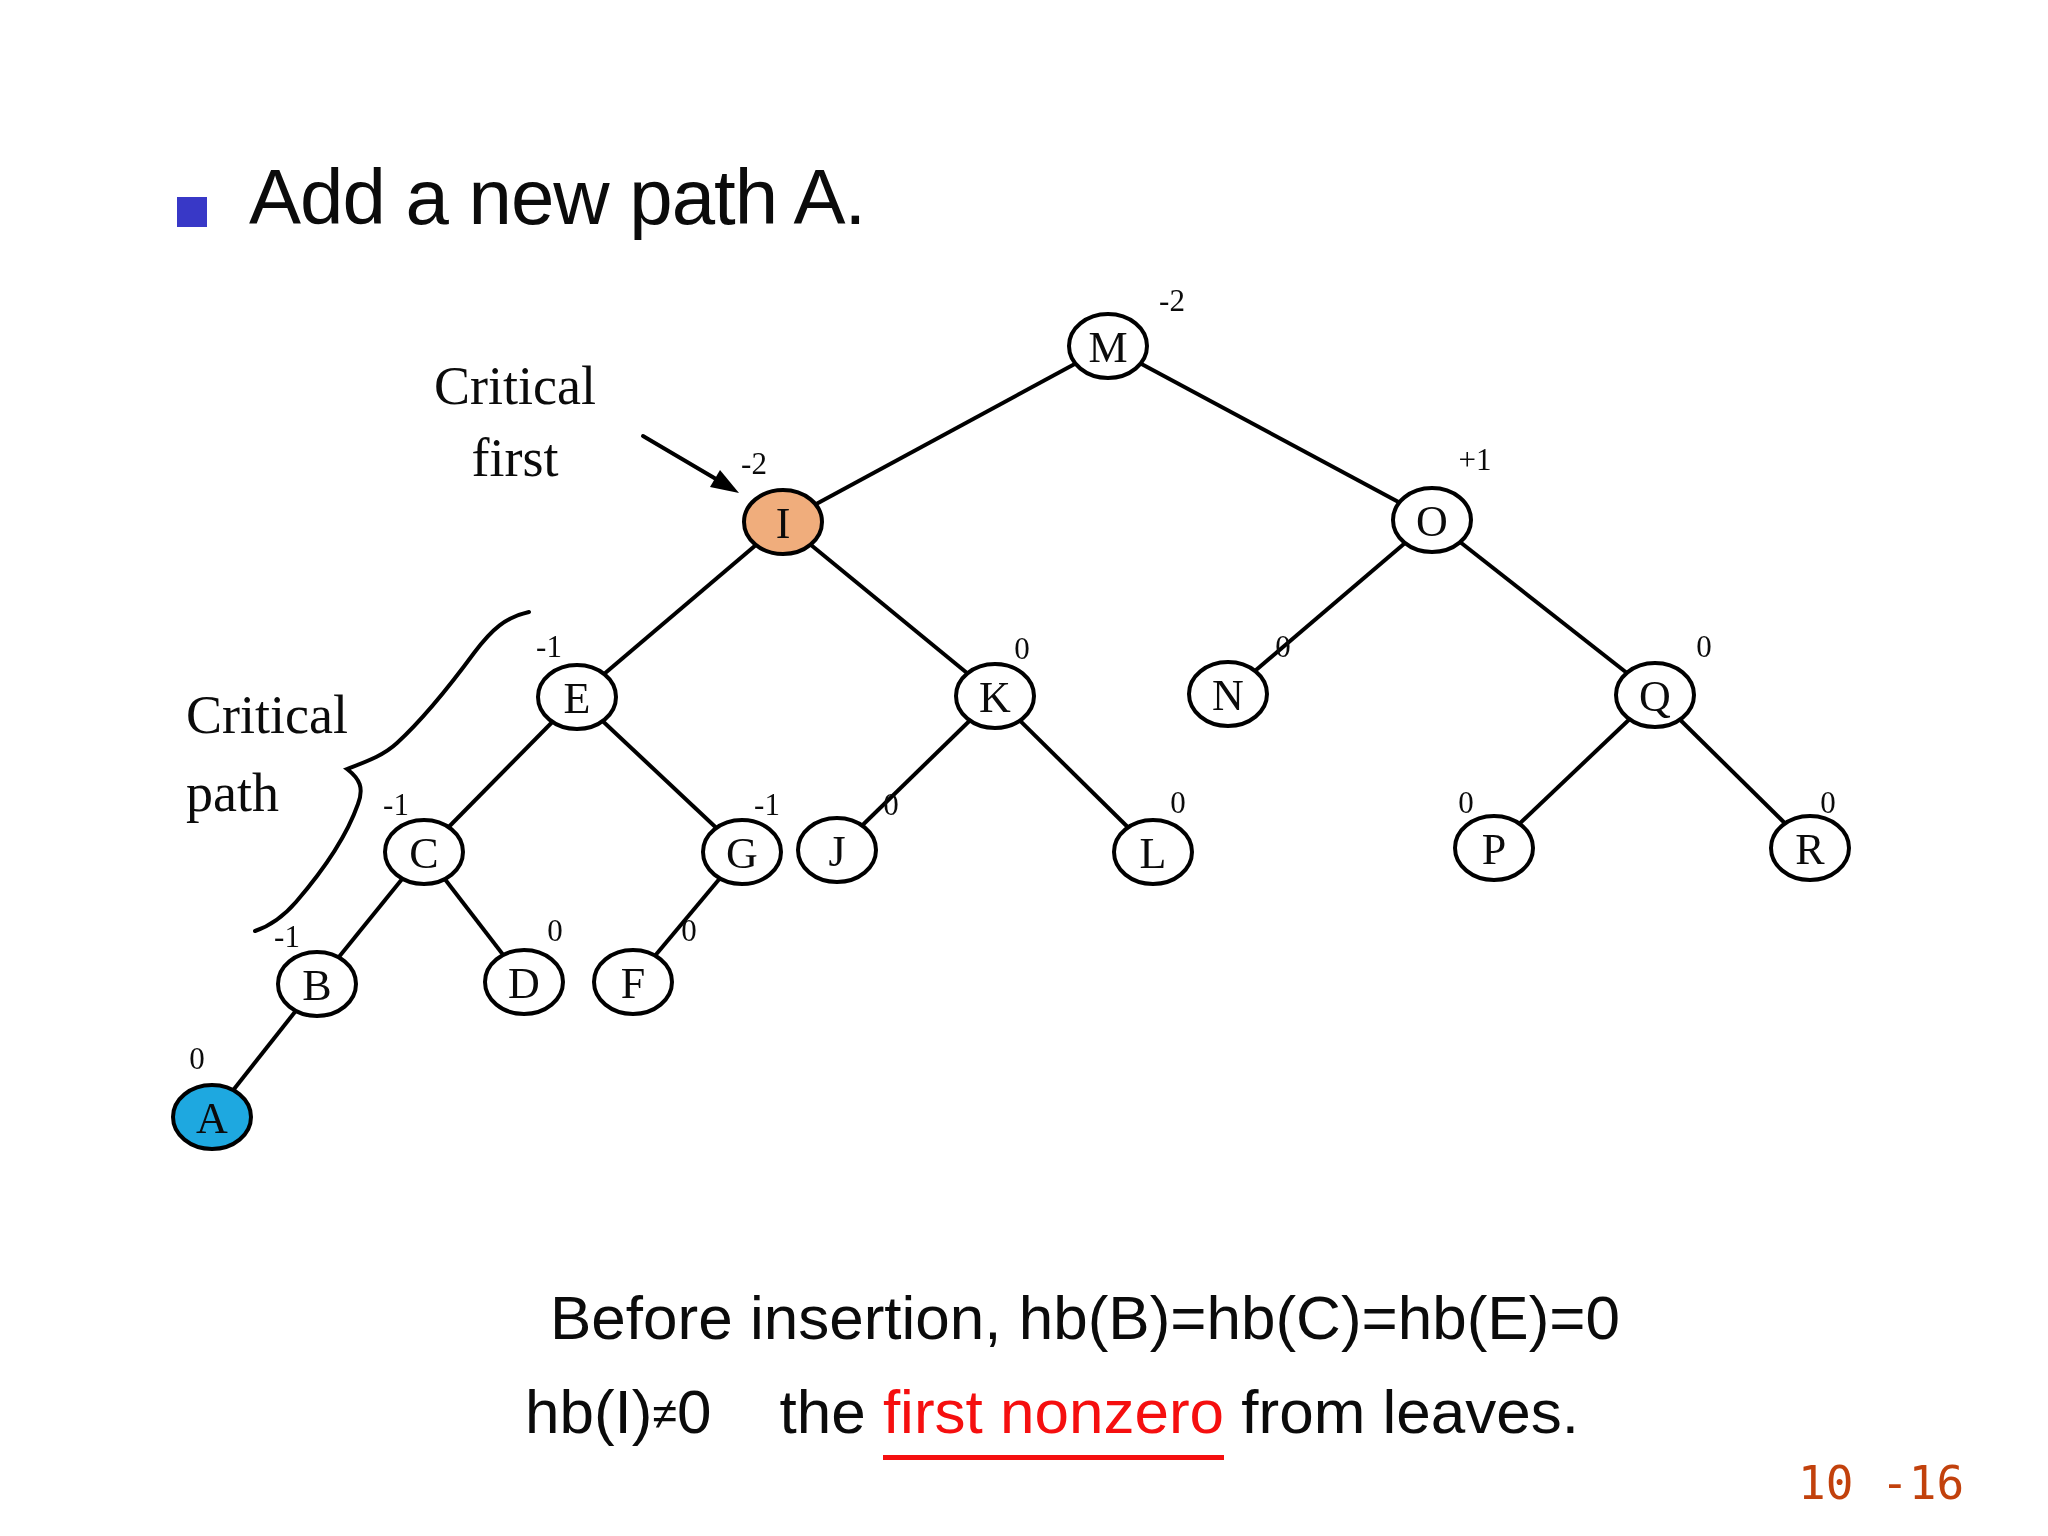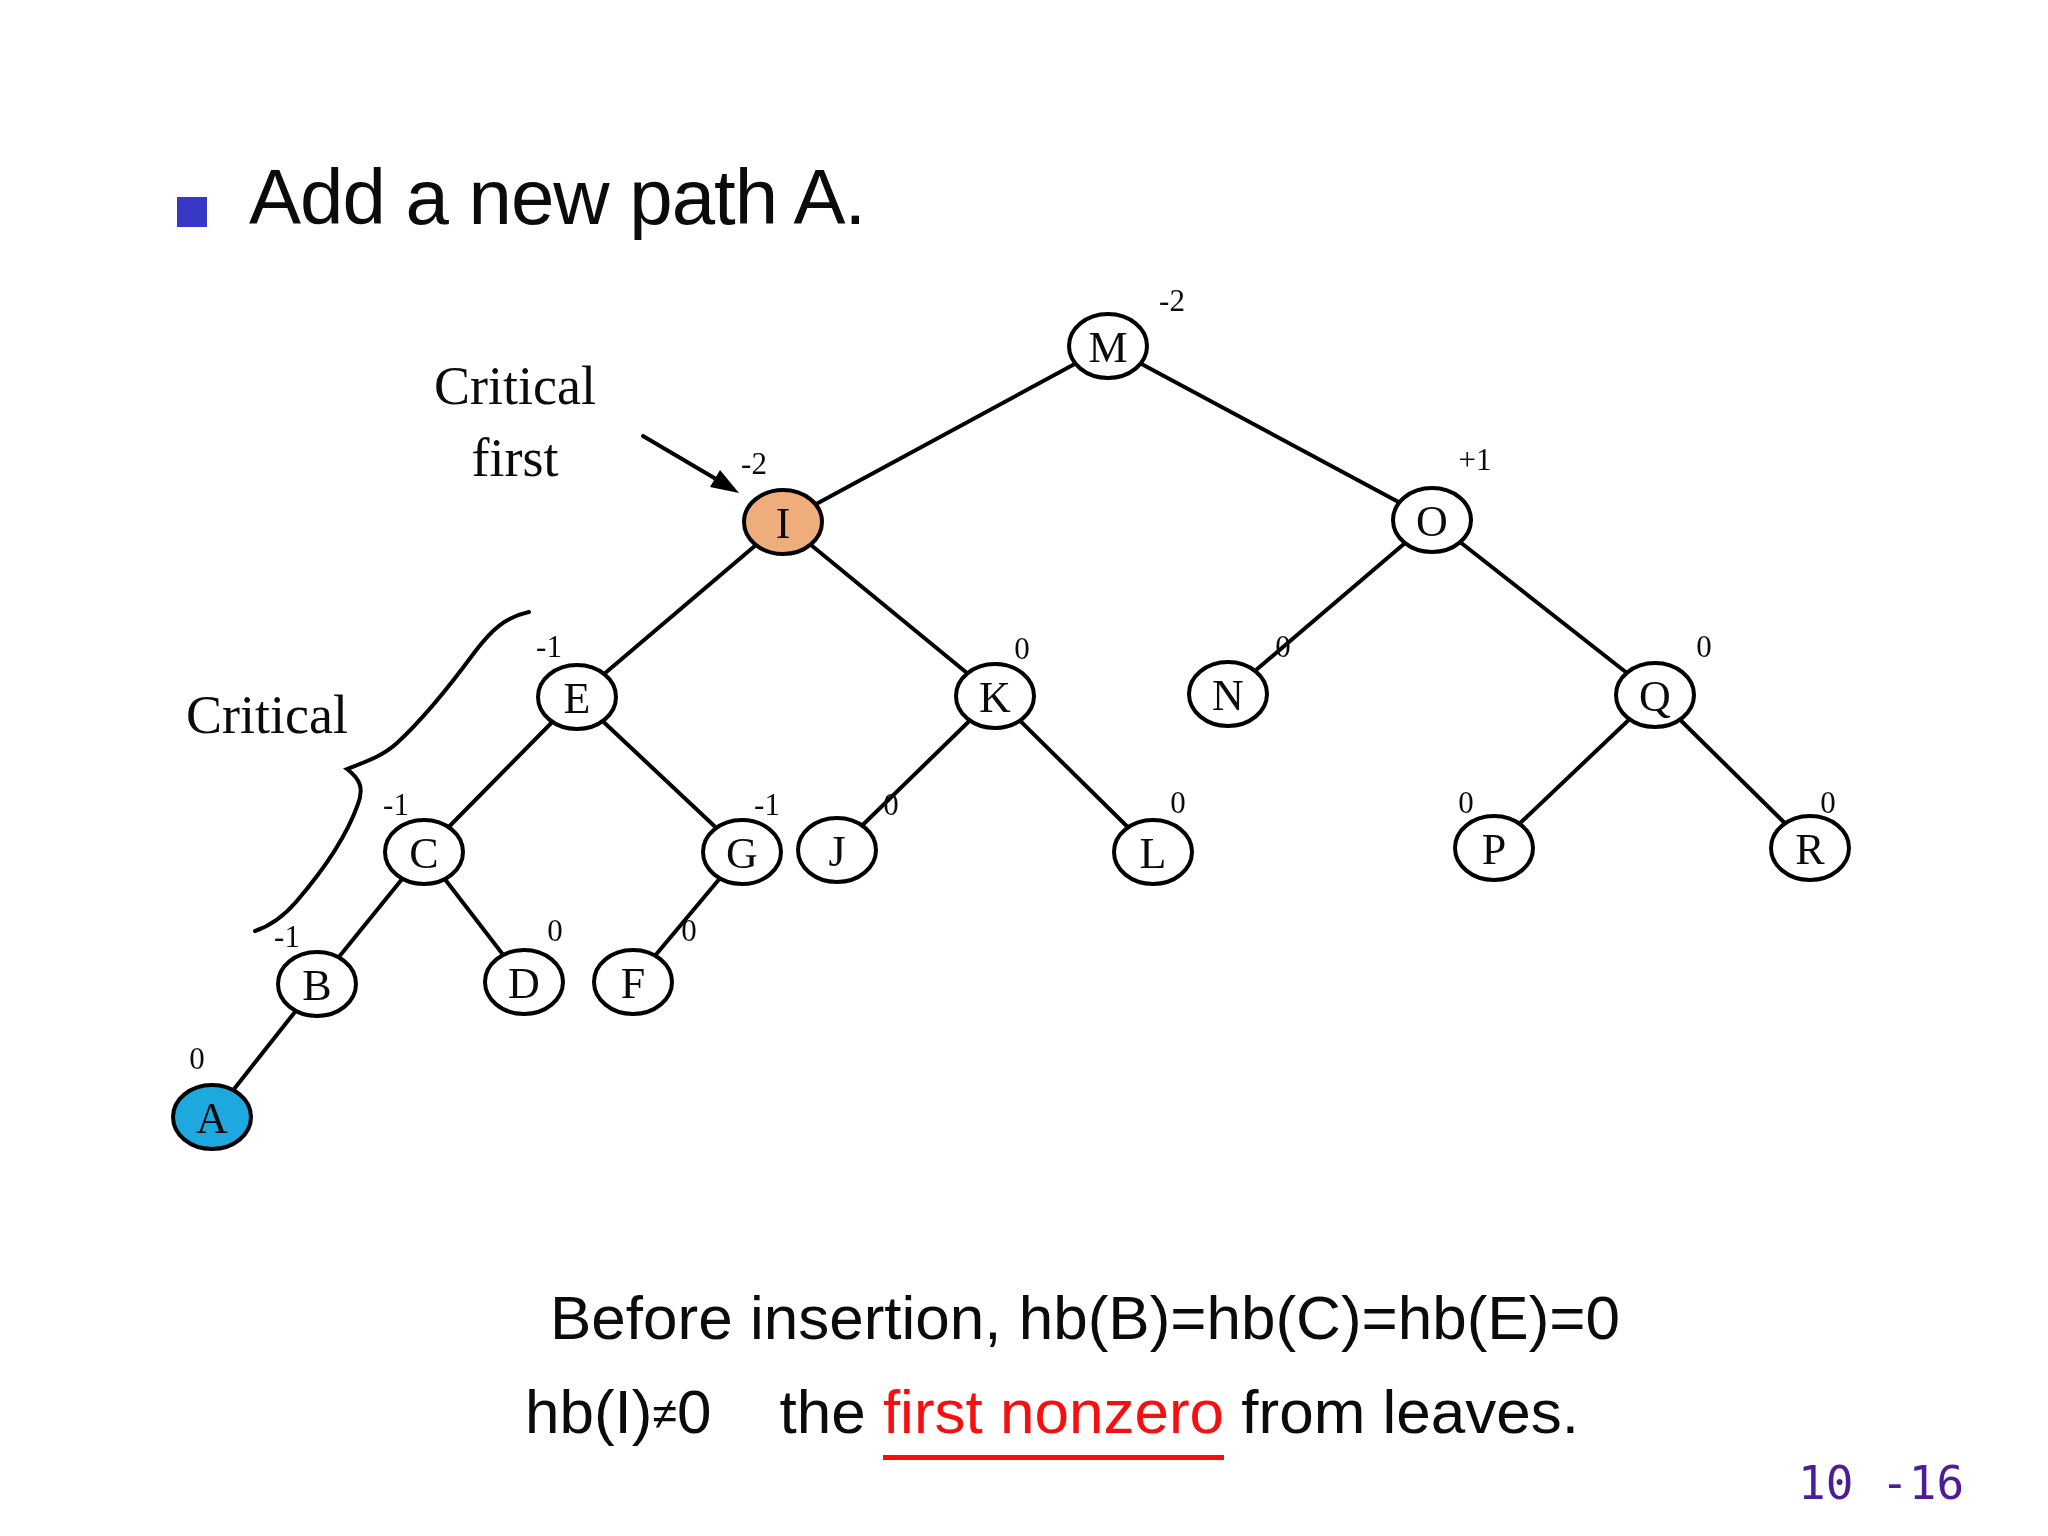--- a/index.html
+++ b/index.html
@@ -74,20 +74,21 @@
 
 <div class="title-bullet" style="background: rgb(56, 56, 199);"></div>
 <div class="title-text">Add a new path A.</div>
 
 <div class="critical-node-label">
   <div>Critical</div>
   <div>first</div>
 </div>
 <div class="critical-path-label">
   <div>Critical</div>
+  <div>path</div>
 </div>
 
 <svg class="tree-svg" viewBox="0 0 2048 1536">
 
   <g>
     <line class="arrow-line" x1="643" y1="436" x2="716" y2="479"></line>
     <polygon class="arrow-head" points="739,493 710,487 720,470"></polygon>
   </g>
 
   <path class="brace-path" d="M 529 612
@@ -200,13 +201,13 @@
         <ellipse cx="212" cy="1117" rx="39" ry="32" fill="#1ea8e0" class="node-ellipse"></ellipse>
         <text x="212" y="1117" dy="0.36em" class="node-letter">A</text>
         <text x="197" y="1058" dy="0.36em" class="balance-label">0</text>
       </g>
     </g>
 </svg>
 
 <div class="note-line1">Before insertion, hb(B)=hb(C)=hb(E)=0</div>
 <div class="note-line2"><span>hb(I)</span><span class="neq">≠</span><span>0</span><span class="gap"></span><span>the&nbsp;</span><span class="red-underline red-text" style="color: rgb(245, 15, 15); border-color: rgb(245, 15, 15);">first nonzero</span><span>&nbsp;from leaves.</span></div>
 
-<div class="page-number" style="color: #4c1d95;">10 -16</div>
+<div class="page-number" style="color: #c2410c;">10 -16</div>
 
 </body></html>

